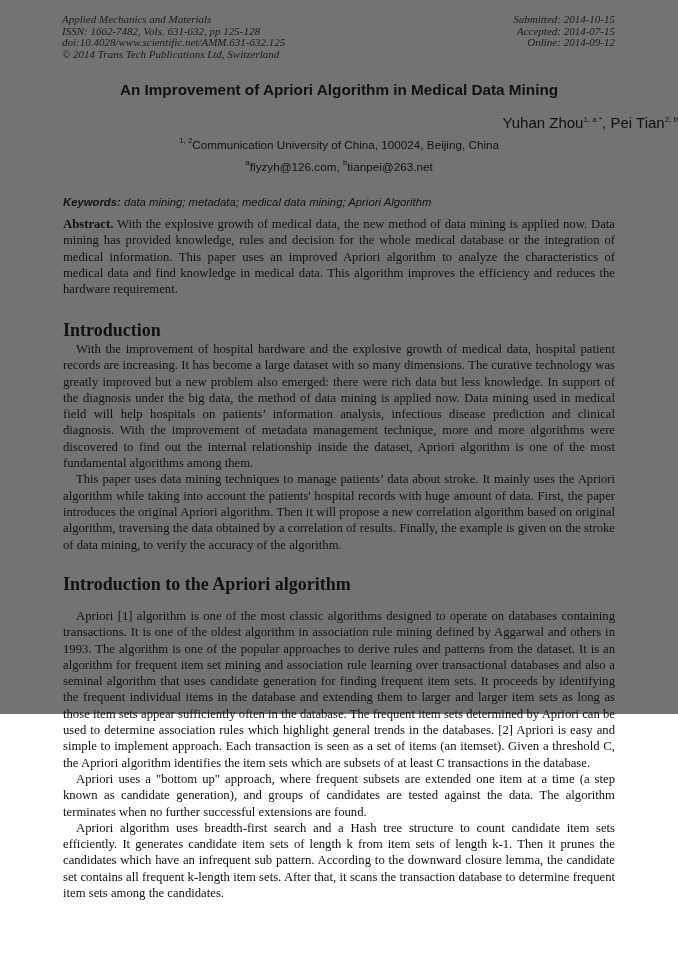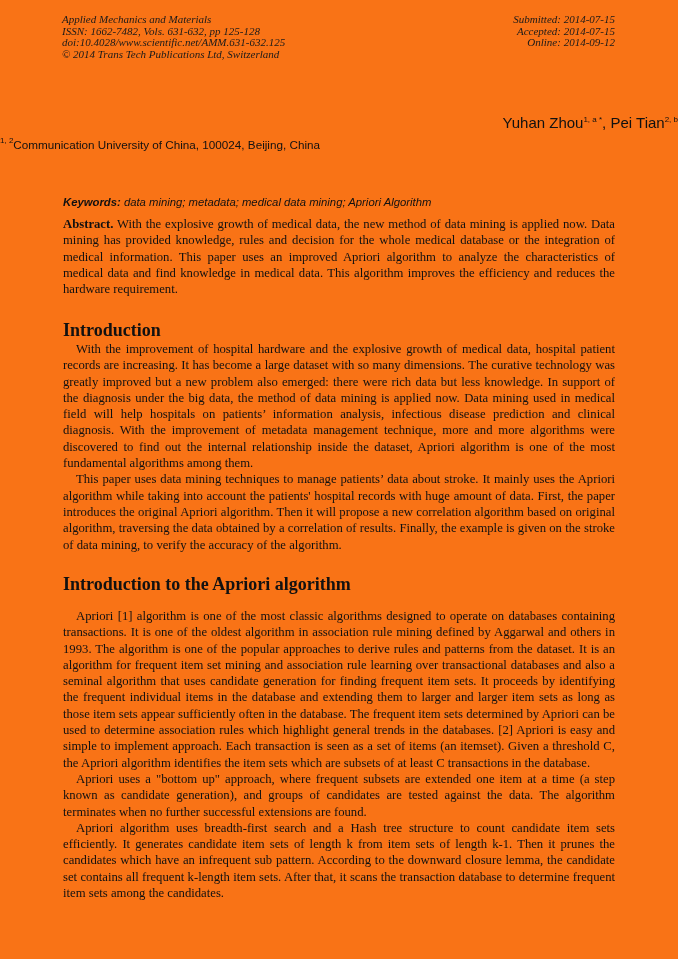--- a/index.html
+++ b/index.html
@@ -1,23 +1,23 @@
 <!DOCTYPE html>
 <html><head>
 <meta charset="utf-8">
 <style>
   html, body { margin: 0; padding: 0; background: #ffffff; }
   body { width: 678px; height: 959px; position: relative; overflow: hidden; color: #111; }
-  .page { position: absolute; left: 0; top: 0; width: 678px; height: 959px; background: #f97316; }
+  .page { position: absolute; left: 0; top: 0; width: 678px; height: 714px; background: #737373; }
   .hdr-left { position: absolute; left: 62px; top: 14px; font-family: "Liberation Serif", serif; font-style: italic; font-size: 11px; line-height: 11.5px; color: #1a1a1a; }
   .hdr-right { position: absolute; right: 63px; top: 14px; text-align: right; font-family: "Liberation Serif", serif; font-style: italic; font-size: 11px; line-height: 11.5px; color: #1a1a1a; }
   .title { position: absolute; left: 0; width: 678px; top: 81px; text-align: center; font-family: "Liberation Sans", sans-serif; font-weight: bold; font-size: 15.3px; color: #111; }
   .authors { position: absolute; left: 0; width: 678px; top: 114px; text-align: right; font-family: "Liberation Sans", sans-serif; font-size: 15px; color: #111; }
   .authors sup, .affil sup, .emails sup { font-size: 8px; vertical-align: 6px; line-height: 0; }
-  .affil { position: absolute; left: 0; width: 678px; top: 138px; text-align: left; font-family: "Liberation Sans", sans-serif; font-size: 11.7px; color: #111; }
+  .affil { position: absolute; left: 0; width: 678px; top: 138px; text-align: center; font-family: "Liberation Sans", sans-serif; font-size: 11.7px; color: #111; }
   .emails { position: absolute; left: 0; width: 678px; top: 160px; text-align: center; font-family: "Liberation Sans", sans-serif; font-size: 11.7px; color: #111; }
   .keywords { position: absolute; left: 63px; width: 553px; top: 196px; font-family: "Liberation Sans", sans-serif; font-size: 11.3px; color: #111; font-style: italic; }
   .keywords b { font-weight: bold; }
   .body-text { position: absolute; left: 63px; width: 552px; font-family: "Liberation Serif", serif; font-size: 12.7px; line-height: 16.3px; text-align: justify; color: #111; }
   .body-text p { margin: 0; text-indent: 13px; }
   .body-text p.noindent { text-indent: 0; }
   .abstract { top: 216px; }
   .abstract b { font-weight: bold; }
   .sec-heading { position: absolute; left: 63px; font-family: "Liberation Serif", serif; font-weight: bold; font-size: 18px; color: #111; }
   .h-intro { top: 320px; }
@@ -31,34 +31,38 @@
 <div class="page">
 
   <div class="hdr-left">
     <div>Applied Mechanics and Materials</div>
     <div>ISSN: 1662-7482, Vols. 631-632, pp 125-128</div>
     <div>doi:10.4028/www.scientific.net/AMM.631-632.125</div>
     <div>© 2014 Trans Tech Publications Ltd, Switzerland</div>
   </div>
 
   <div class="hdr-right">
-    <div>Submitted: 2014-07-15</div>
+    <div>Submitted: 2014-10-15</div>
     <div>Accepted: 2014-07-15</div>
     <div>Online: 2014-09-12</div>
   </div>
 
+  <div class="title">An Improvement of Apriori Algorithm in Medical Data Mining</div>
 
   <div class="authors">
     <span>Yuhan Zhou</span><sup>1, a *</sup><span>, </span><span>Pei Tian</span><sup>2, b</sup>
   </div>
 
   <div class="affil">
     <sup>1, 2</sup><span>Communication University of China, 100024, Beijing, China</span>
   </div>
 
+  <div class="emails">
+    <sup>a</sup><span>flyzyh@126.com</span><span>, </span><sup>b</sup><span>tianpei@263.net</span>
+  </div>
 
   <div class="keywords">
     <b>Keywords:</b><span> data mining; metadata; medical data mining; Apriori Algorithm</span>
   </div>
 
   <div class="body-text abstract">
     <p class="noindent"><b>Abstract.</b><span> With the explosive growth of medical data, the new method of data mining is applied now. Data mining has provided knowledge, rules and decision for the whole medical database or the integration of medical information. This paper uses an improved Apriori algorithm to analyze the characteristics of medical data and find knowledge in medical data. This algorithm improves the efficiency and reduces the hardware requirement.</span></p>
   </div>
 
   <div class="sec-heading h-intro">Introduction</div>

